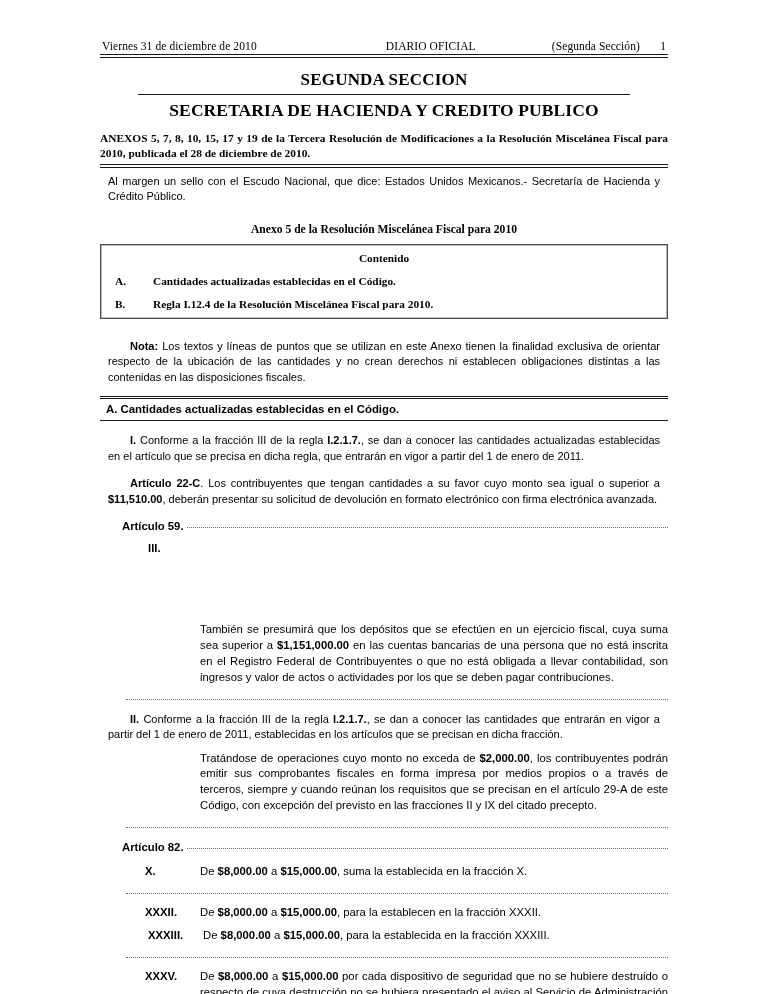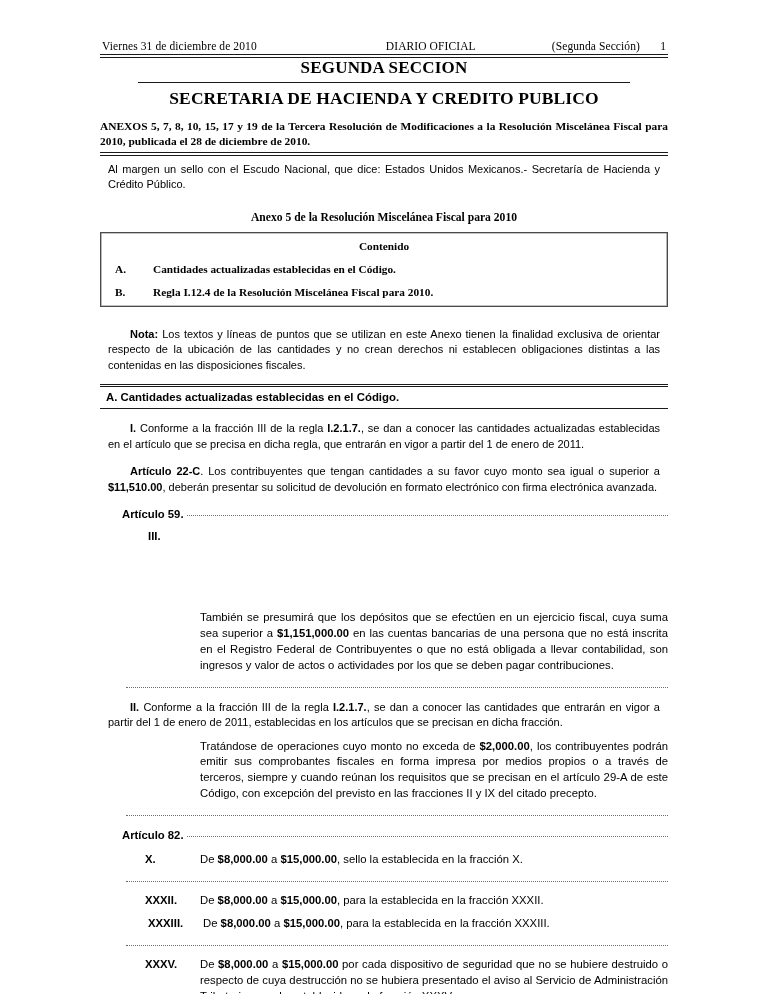--- a/index.html
+++ b/index.html
@@ -46,21 +46,21 @@
     margin: 0 0 0 0;
   }
   .rule-double.tight { height: 1.6px; }
 
   
   .seccion-title {
     font-family: "Liberation Serif", serif;
     font-weight: bold;
     font-size: 17px;
     text-align: center;
-    margin-top: 0;
+    margin-top: 12px;
     letter-spacing: 0.2px;
   }
   .rule-single {
     border-top: 1.3px solid #1a1a1a;
     margin: 4px 38px 0 38px;
     height: 0;
   }
   .dependencia-title {
     font-family: "Liberation Serif", serif;
     font-weight: bold;
@@ -285,28 +285,28 @@
 
   <div class="leader-standalone"></div>
 
   <div class="articulo-line">
     <span class="articulo-label">Artículo 82.</span>
     <span class="leader"></span>
   </div>
 
   <div class="frac-row">
     <span class="num">X.</span>
-    <span class="txt"><span>De </span><b>$8,000.00</b><span> a </span><b>$15,000.00</b><span>, sello la establecida en la fracción X.</span></span>
+    <span class="txt"><span>De </span><b>$8,000.00</b><span> a </span><b>$15,000.00</b><span>, suma la establecida en la fracción X.</span></span>
   </div>
 
   <div class="leader-standalone"></div>
 
   <div class="frac-row">
     <span class="num">XXXII.</span>
-    <span class="txt"><span>De </span><b>$8,000.00</b><span> a </span><b>$15,000.00</b><span>, para la establecida en la fracción XXXII.</span></span>
+    <span class="txt"><span>De </span><b>$8,000.00</b><span> a </span><b>$15,000.00</b><span>, para la establecen en la fracción XXXII.</span></span>
   </div>
 
   <div class="frac-row tight">
     <span class="num">XXXIII.</span>
     <span class="txt"><span>De </span><b>$8,000.00</b><span> a </span><b>$15,000.00</b><span>, para la establecida en la fracción XXXIII.</span></span>
   </div>
 
   <div class="leader-standalone"></div>
 
   <div class="frac-row">

